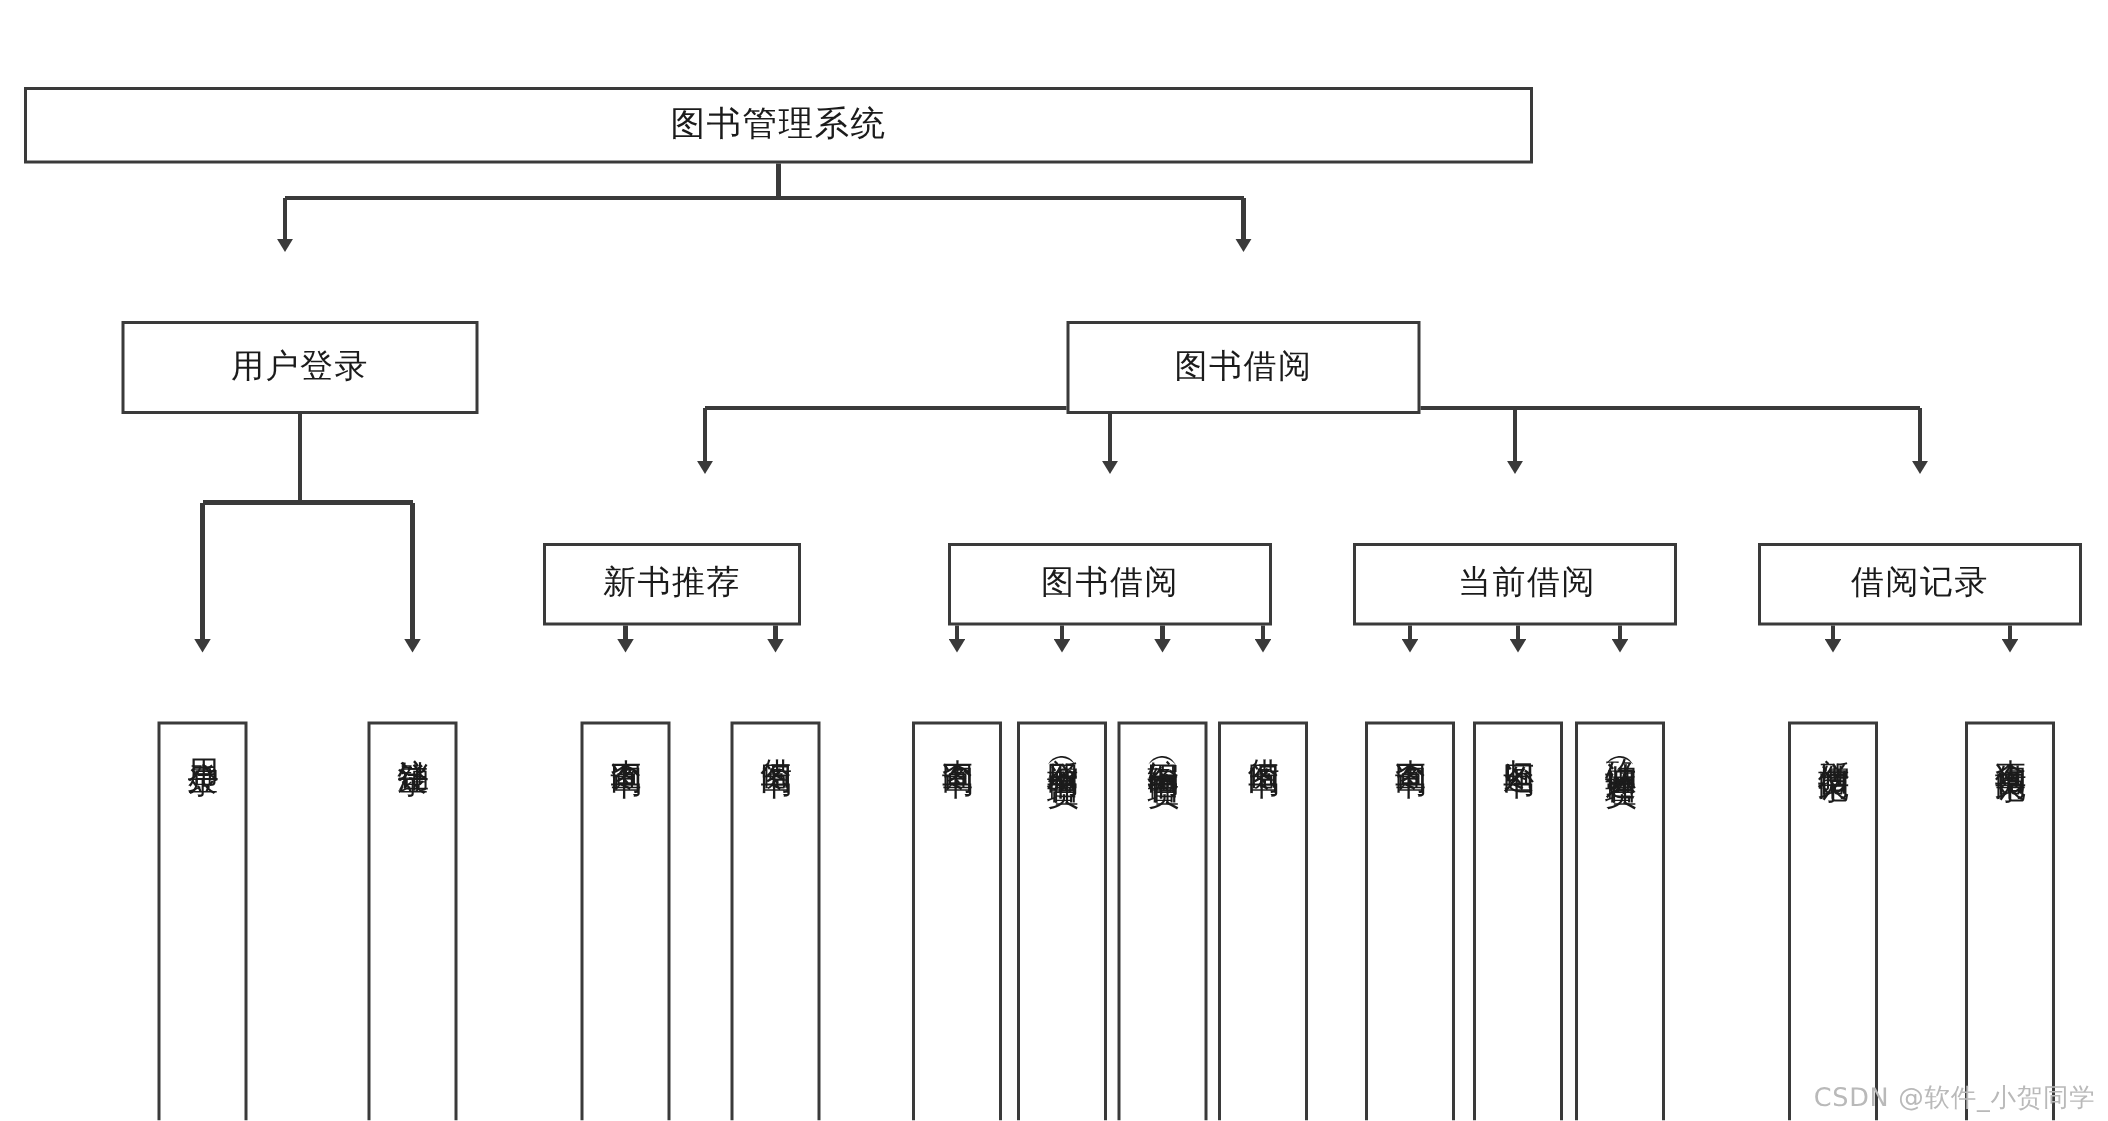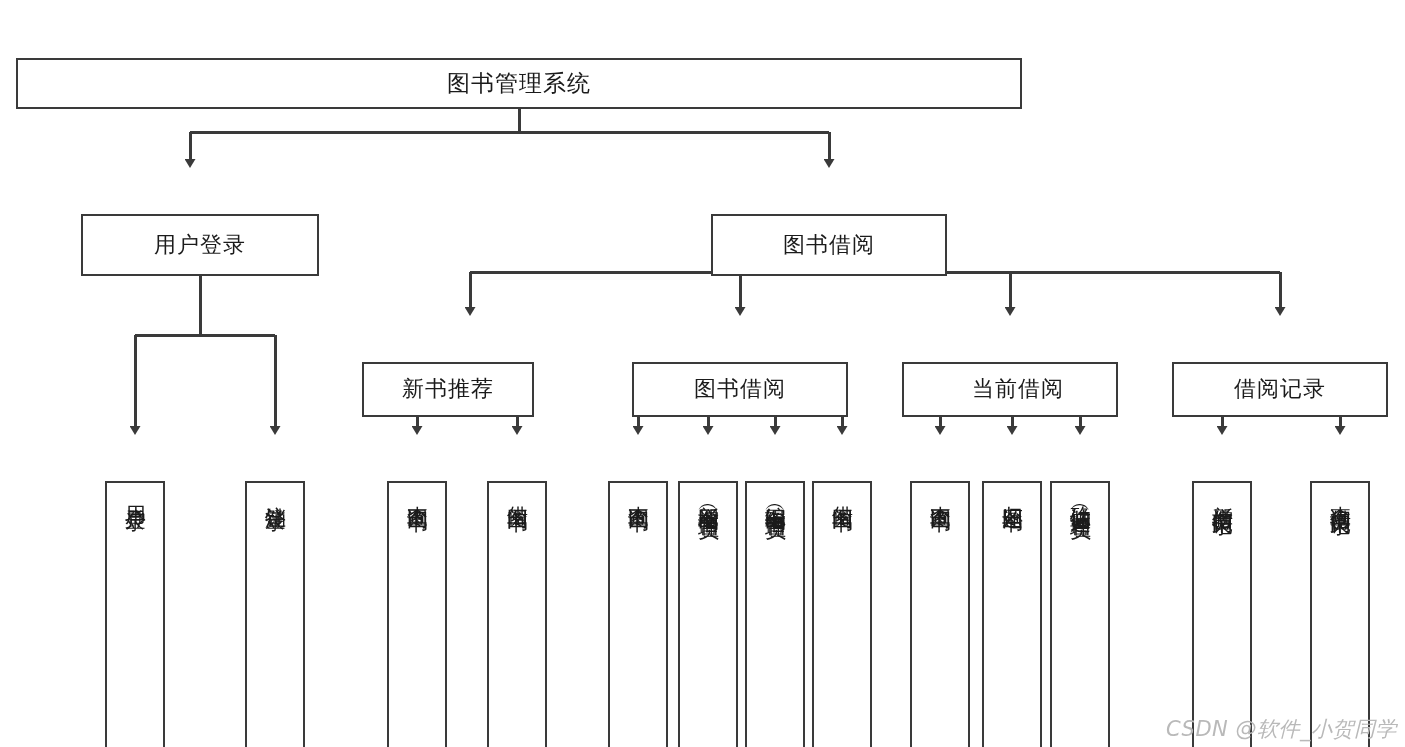--- a/index.html
+++ b/index.html
@@ -56,25 +56,24 @@
     font-size: 21px;
     line-height: 1.38;
     letter-spacing: 2px;
     white-space: nowrap;
     color: #1b1b1b;
   }
   .watermark {
     position: absolute;
     right: 8px;
     bottom: 4px;
-    font-size: 21px;
+    font-size: 17px;
     color: #b9b9b9;
     letter-spacing: 0.5px;
     white-space: nowrap;
-    font-style: italic;
   }
 </style>
 </head>
 <body>
 
 <div id="canvas">
 
   <svg id="wires" viewBox="0 0 1405 747">
     <defs>
       <marker id="arrow" markerWidth="9" markerHeight="11" refX="1" refY="5.5" orient="auto" markerUnits="userSpaceOnUse">

